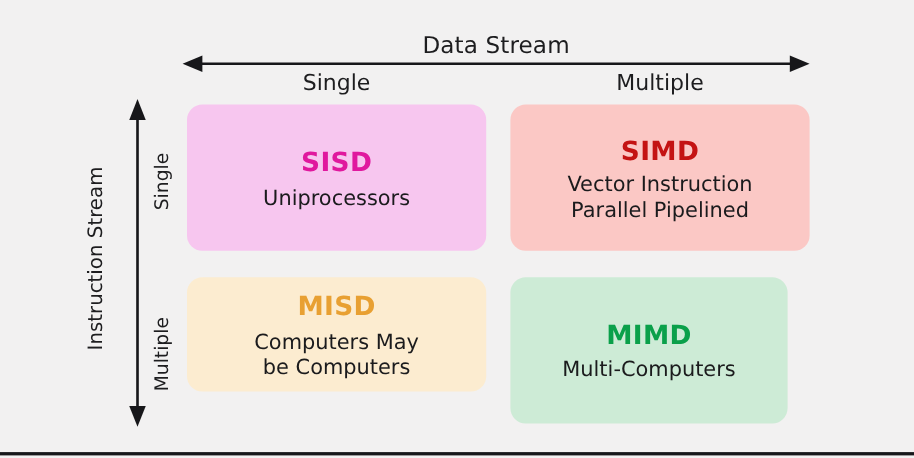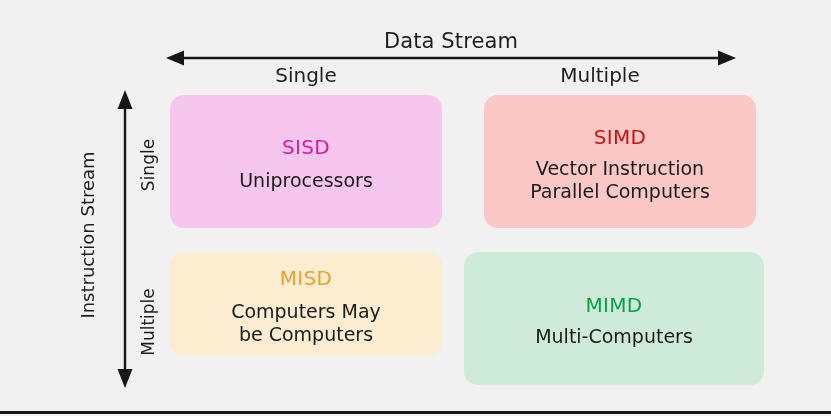--- a/index.html
+++ b/index.html
@@ -106,38 +106,38 @@
     position: absolute;
     border-radius: 14px;
     box-sizing: border-box;
     display: flex;
     flex-direction: column;
     align-items: center;
     justify-content: center;
     text-align: center;
   }
   .card-title {
-    font-size: 20px;
-    font-weight: normal;
+    font-size: 24px;
+    font-weight: bold;
     line-height: 32px;
     letter-spacing: 0.3px;
     text-align: right;
   }
   .card-desc {
     font-size: 19px;
     color: #1b1b1d;
     line-height: 23px;
     margin-top: 4px;
   }
   .card-desc .l { display: block; }
 
   #card-sisd { left: 170px; top: 95px;  width: 272px; height: 133px; background: #f7c6ef; }
-  #card-simd { left: 484px; top: 95px;  width: 272px; height: 133px; background: #fbc8c5; }
+  #card-simd { left: 464px; top: 95px;  width: 272px; height: 133px; background: #fbc8c5; }
   #card-misd { left: 170px; top: 252px; width: 272px; height: 104px; background: #fcecd0; }
-  #card-mimd { left: 464px; top: 252px; width: 300px; height: 133px; background: #cdebd6; }
+  #card-mimd { left: 464px; top: 252px; width: 252px; height: 133px; background: #cdebd6; }
 
   #title-sisd { color: #e0189e; }
   #title-simd { color: #c41313; }
   #title-misd { color: #e8a032; }
   #title-mimd { color: #0aa04a; }
 
   #card-sisd .card-desc { margin-top: 6px; }
   #card-misd .card-desc { margin-top: 6px; }
 </style>
 </head>
@@ -175,21 +175,21 @@
     <div class="card-title" id="title-sisd">SISD</div>
     <div class="card-desc">
       <span class="l">Uniprocessors</span>
     </div>
   </div>
 
   <div class="card" id="card-simd">
     <div class="card-title" id="title-simd">SIMD</div>
     <div class="card-desc">
       <span class="l">Vector Instruction</span>
-      <span class="l">Parallel Computers</span>
+      <span class="l">Parallel Pipelined</span>
     </div>
   </div>
 
   <div class="card" id="card-misd">
     <div class="card-title" id="title-misd">MISD</div>
     <div class="card-desc">
       <span class="l">Computers May</span>
       <span class="l">be Computers</span>
     </div>
   </div>

